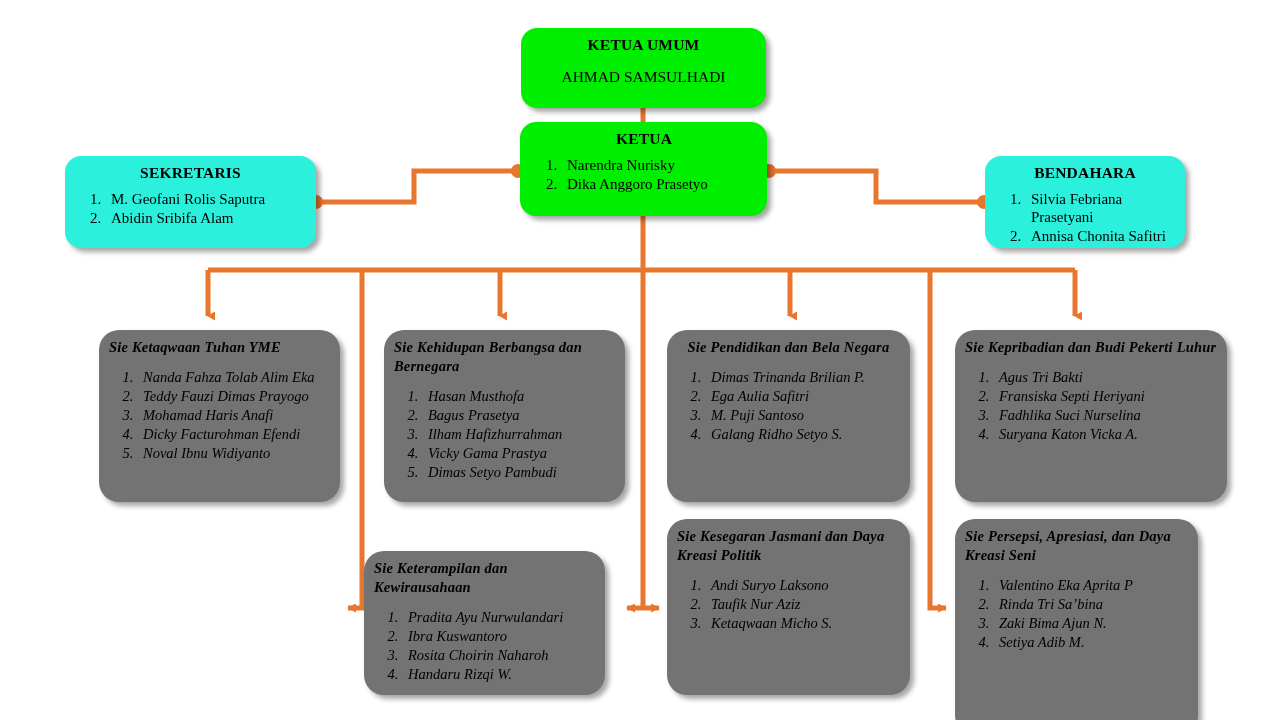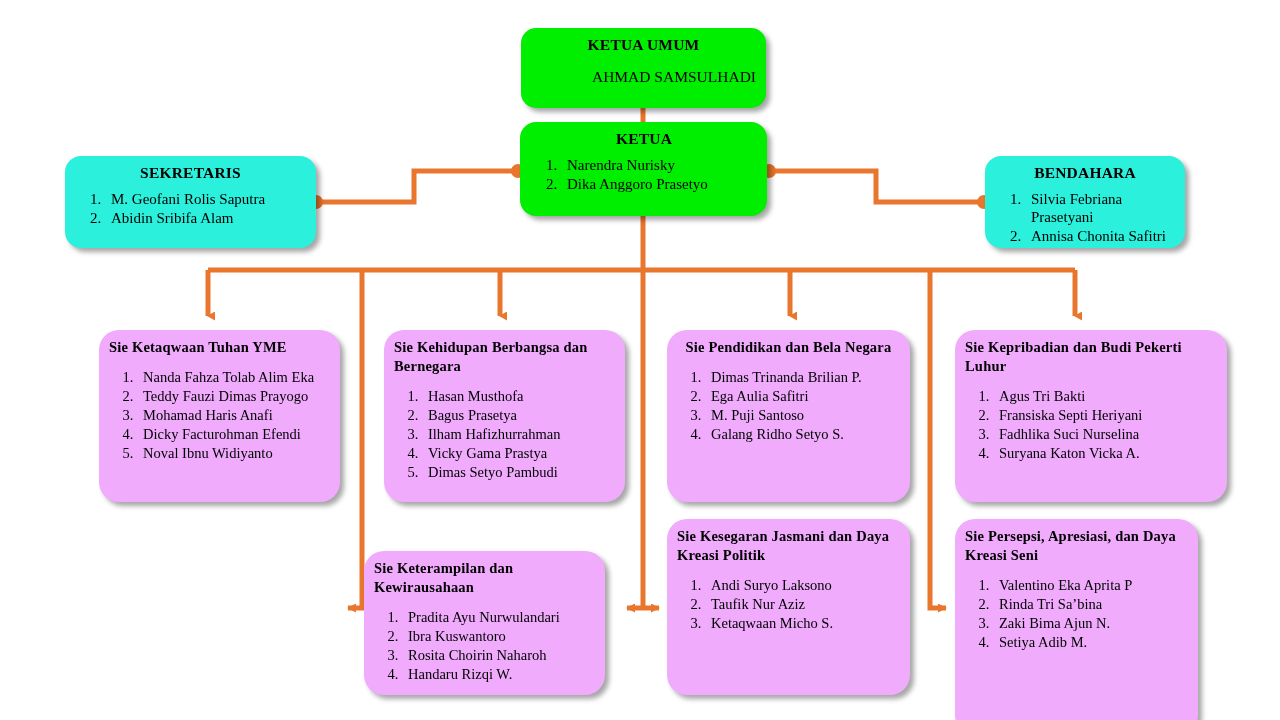--- a/index.html
+++ b/index.html
@@ -21,30 +21,30 @@
     position:absolute;
     box-sizing:border-box;
     border-radius:16px;
     box-shadow:4px 4px 5px rgba(0,0,0,.35);
     padding:8px 10px 10px 10px;
     color:#000;
     line-height:1.18;
   }
   .node.green{background:#00EE00;}
   .node.cyan {background:#2BF0DC;}
-  .node.yellow{background:#f0abfc;border-radius:20px;}
+  .node.yellow{background:#737373;border-radius:20px;font-style:italic;}
 
   .n-title{
     font-weight:bold;
     text-align:center;
     font-size:15.5px;
     letter-spacing:.2px;
   }
   .n-sub{
-    text-align:right;
+    text-align:center;
     font-size:15.5px;
     margin-top:14px;
   }
   .n-list{
     margin:9px 0 0 0;
     padding:0 0 0 30px;
     font-size:15px;
   }
   .n-list li{
     margin:0 0 1px 0;
@@ -52,21 +52,21 @@
     list-style-position:outside;
   }
 
   
   .sec .n-title{font-size:14.5px;line-height:1.3;}
   .sec.left-title .n-title{text-align:left;}
   .sec .n-list{font-size:14.5px;margin-top:12px;padding-left:28px;}
   .sec .n-list li{margin-bottom:2px;}
 
   
-  #ketua-umum{left:521px;  top:28px;  width:245px; height:80px;border-radius:15px;}
+  #ketua-umum{left:521px;  top:28px;  width:245px; height:80px;}
   #ketua     {left:520px;  top:122px; width:247px; height:94px;padding-left:11px;}
   #sekretaris{left:65px;   top:156px; width:251px; height:92px;}
   #bendahara {left:985px;  top:156px; width:200px; height:92px;}
 
   #sec1{left:99px;  top:330px; width:241px; height:172px;}
   #sec2{left:384px; top:330px; width:241px; height:172px;}
   #sec3{left:667px; top:330px; width:243px; height:172px;}
   #sec4{left:955px; top:330px; width:272px; height:172px;}
 
   #sec5{left:99px;  top:519px; width:241px; height:176px;}

